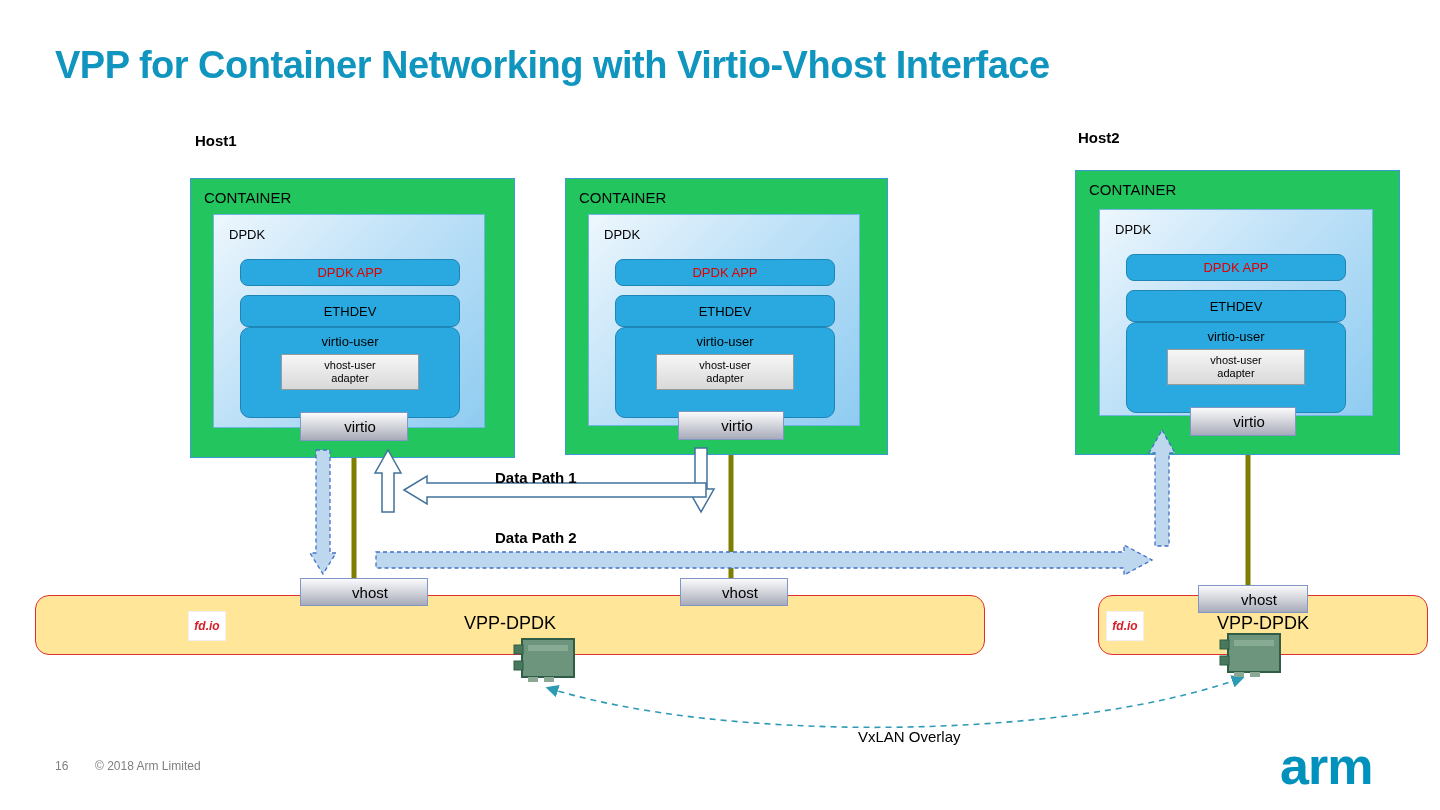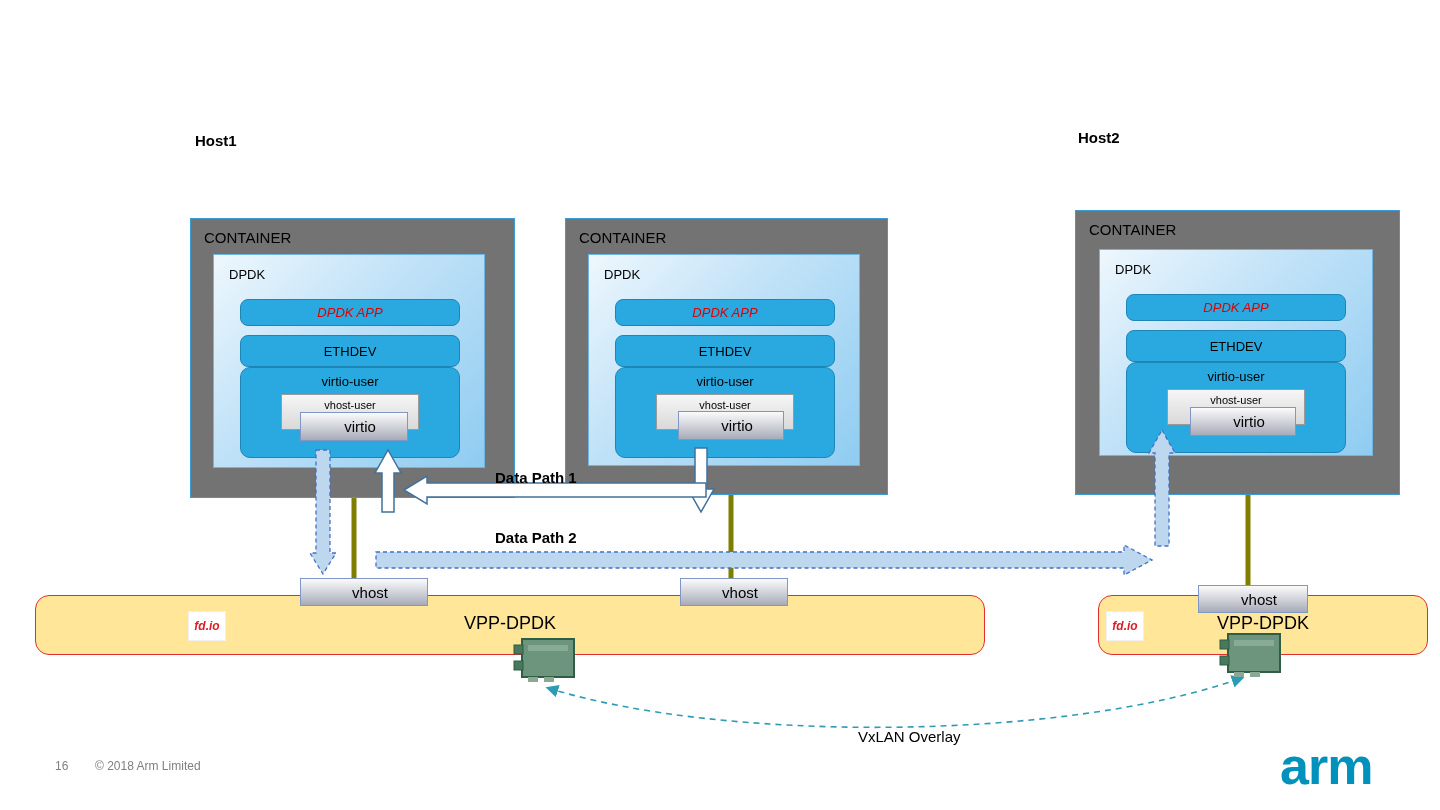--- a/index.html
+++ b/index.html
@@ -7,33 +7,33 @@
   .slide {
     position:relative; width:1440px; height:810px; background:#ffffff;
     font-family:"Liberation Sans", sans-serif; overflow:hidden; color:#000;
   }
   .title {
     position:absolute; left:55px; top:44px; font-size:38px; font-weight:700;
     color:#1095BF; letter-spacing:-0.5px; white-space:nowrap;
   }
   .host-label { position:absolute; font-size:15px; font-weight:700; color:#000; z-index:6; }
 
-  .container-box { position:absolute; background:#737373; border:1.4px solid #3D9BD4; z-index:2;margin-top:40px; }
+  .container-box { position:absolute; background:#22c55e; border:1.4px solid #3D9BD4; z-index:2; }
   .container-label { position:absolute; left:13px; top:10px; font-size:15px; color:#000; }
   .dpdk-panel {
     position:absolute; border:1px solid #6FB4E2;
     background:linear-gradient(135deg,#eef7fd 0%,#c3e3f8 40%,#8fccf1 100%);
   }
   .dpdk-label { position:absolute; left:15px; top:12px; font-size:13px; color:#000; }
   .blk {
     position:absolute; left:26px; width:220px; border-radius:8px;
     background:#2AA9E0; border:1px solid #1E86B6;
     display:flex; align-items:center; justify-content:center; font-size:13px; color:#000;
   }
-  .blk.app { top:44px; height:27px; color:#E00000;font-style:italic; }
+  .blk.app { top:44px; height:27px; color:#E00000; }
   .blk.ethdev { top:80px; height:32px; }
   .blk.vuser { top:112px; height:91px; border-radius:10px; flex-direction:column; justify-content:flex-start; padding-top:6px; }
   .adapter {
     margin-top:5px; width:138px; height:36px;
     background:linear-gradient(180deg,#f6f6f6,#d9d9d9); border:1px solid #9a9a9a;
     display:flex; align-items:center; justify-content:center; text-align:center;
     font-size:11px; line-height:1.15; color:#000;
   }
   .adapter span { display:block; width:80px; }
 
@@ -63,20 +63,21 @@
   .vxlan-label { position:absolute; font-size:15px; color:#000; z-index:6; white-space:nowrap; }
 
   .footer-num, .footer-copy { position:absolute; font-size:12px; color:#7F7F7F; z-index:6; }
   .arm-logo { position:absolute; font-size:52px; font-weight:700; color:#0091BD; letter-spacing:-1px; z-index:6; line-height:1; }
 </style>
 </head>
 <body>
 
 <div class="slide">
 
+  <div class="title">VPP for Container Networking with Virtio-Vhost Interface</div>
 
   <div class="host-label" style="left:195px;top:132px">Host1</div>
   <div class="host-label" style="left:1078px;top:129px">Host2</div>
 
   <svg class="svg-layer links-layer" width="1440" height="810">
     <line x1="354" y1="436" x2="354" y2="594" stroke="#7E7E00" stroke-width="5"></line>
     <line x1="731" y1="436" x2="731" y2="594" stroke="#7E7E00" stroke-width="5"></line>
     <line x1="1248" y1="432" x2="1248" y2="600" stroke="#7E7E00" stroke-width="5"></line>
   </svg>
 

